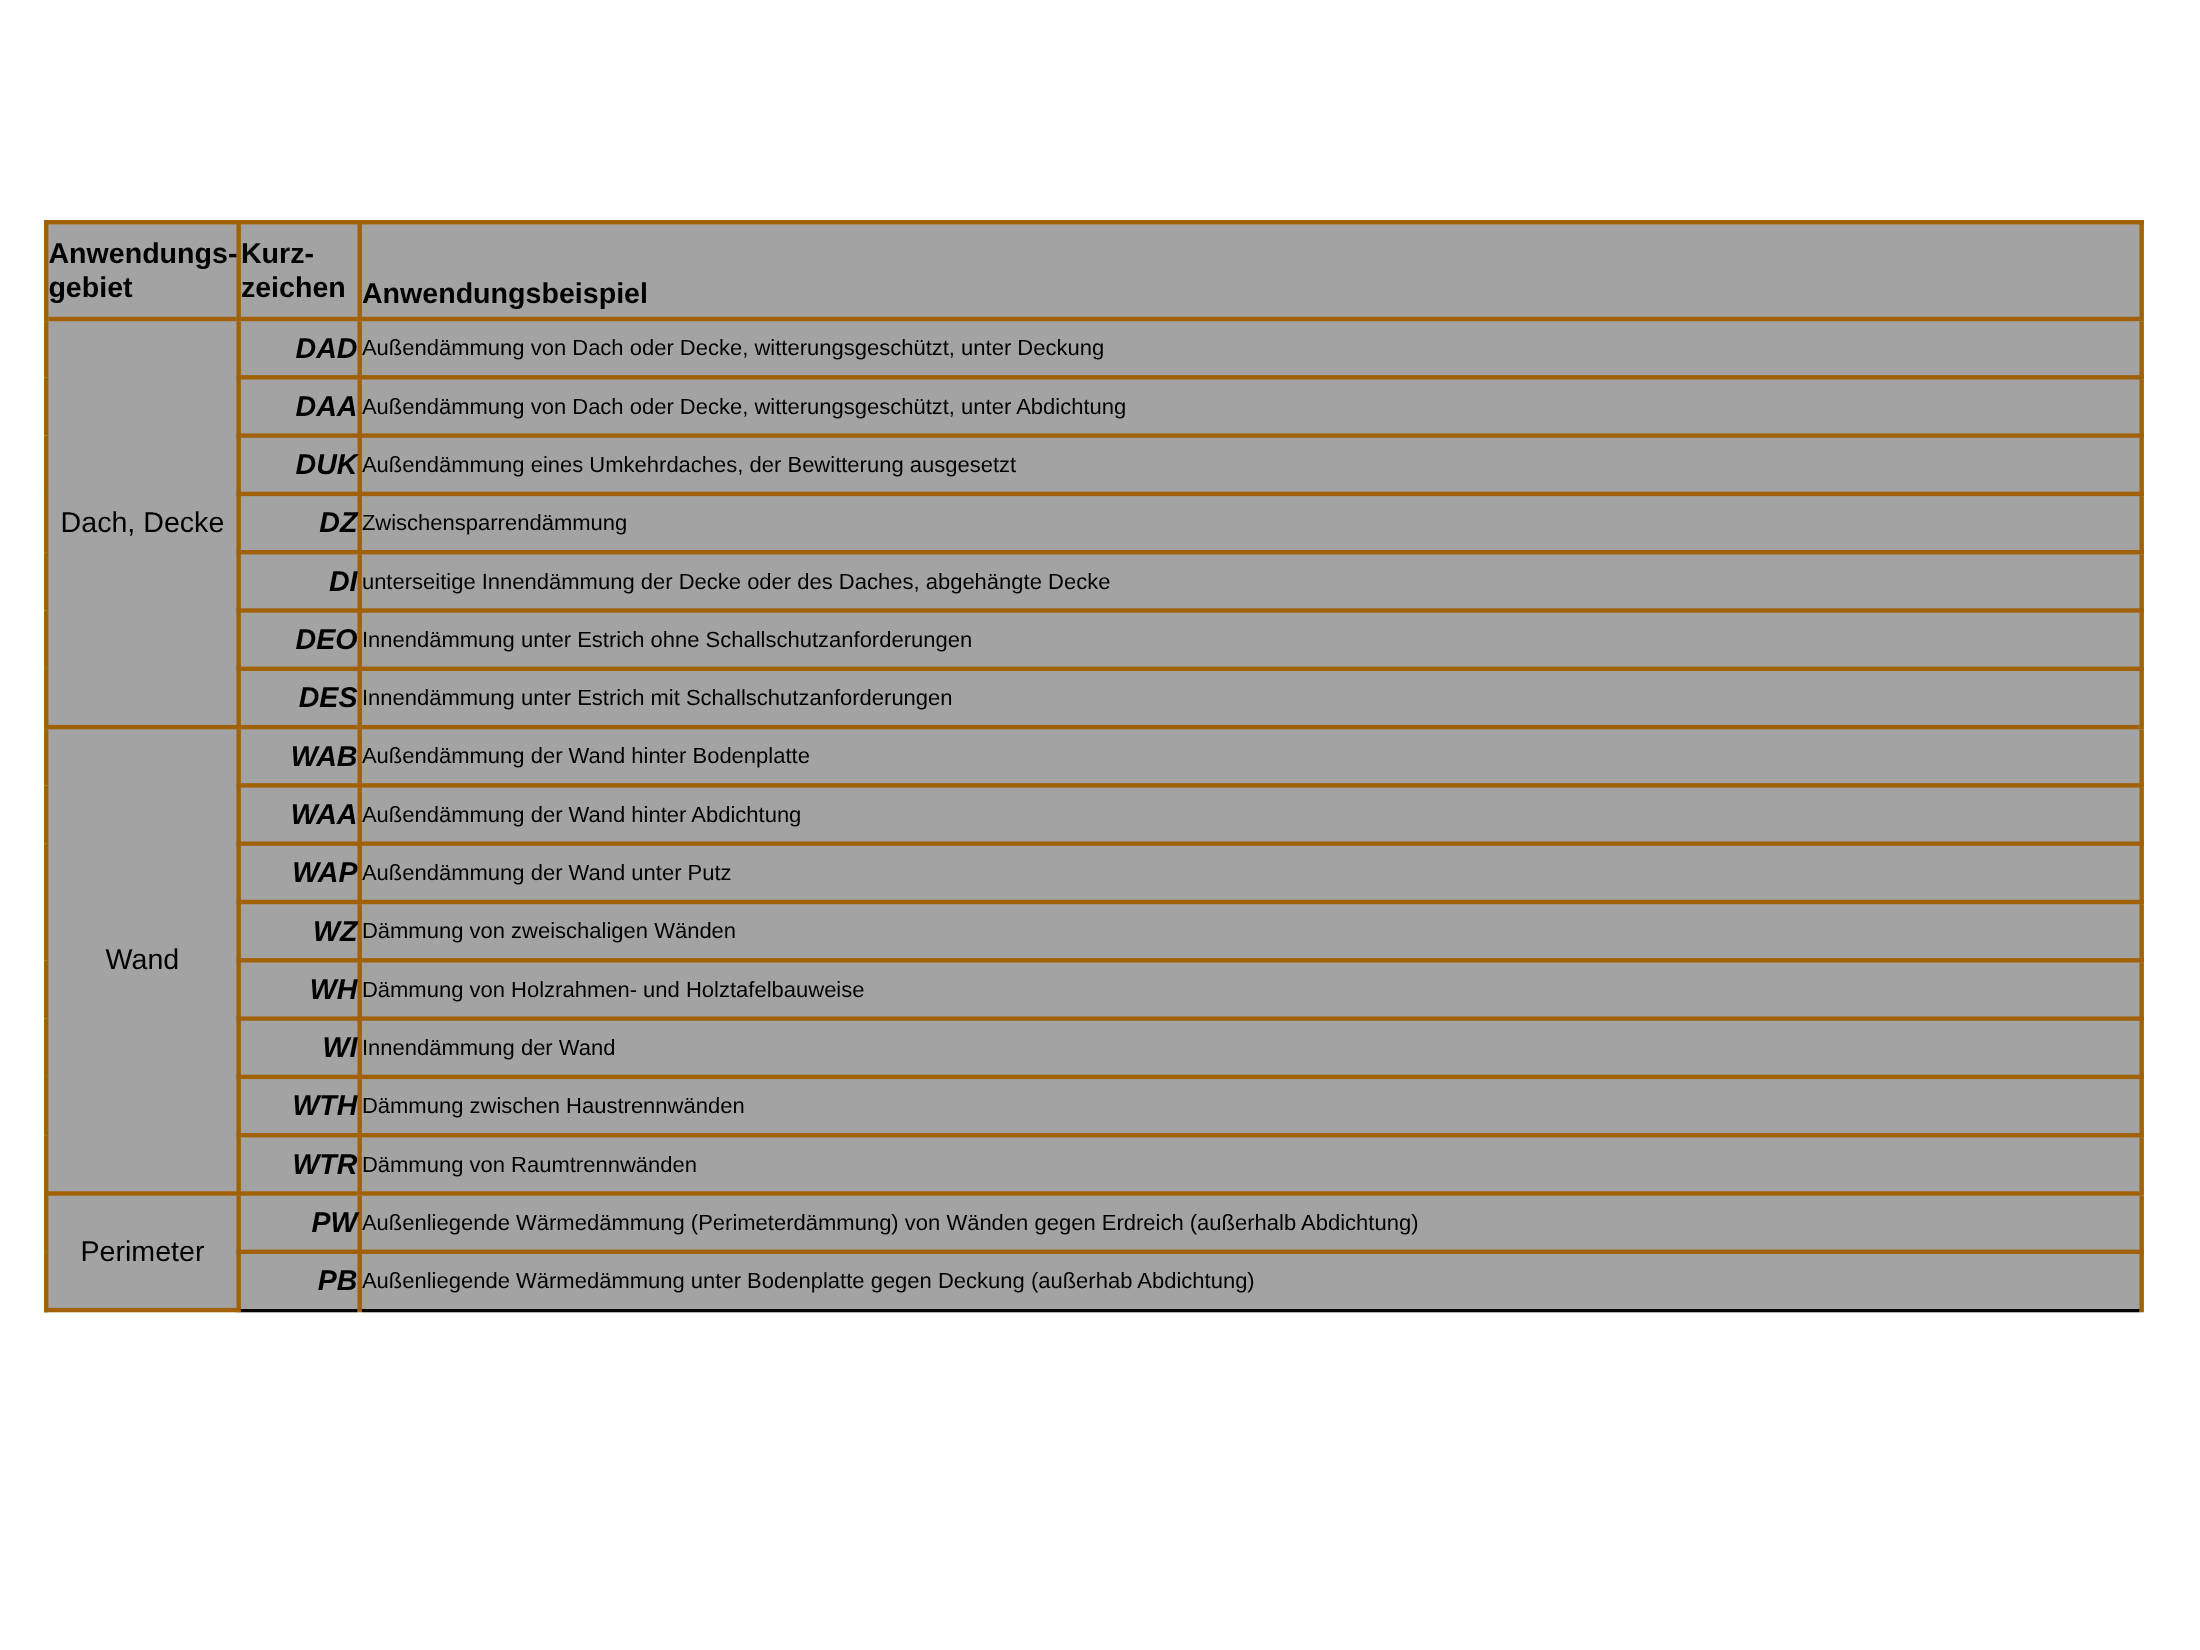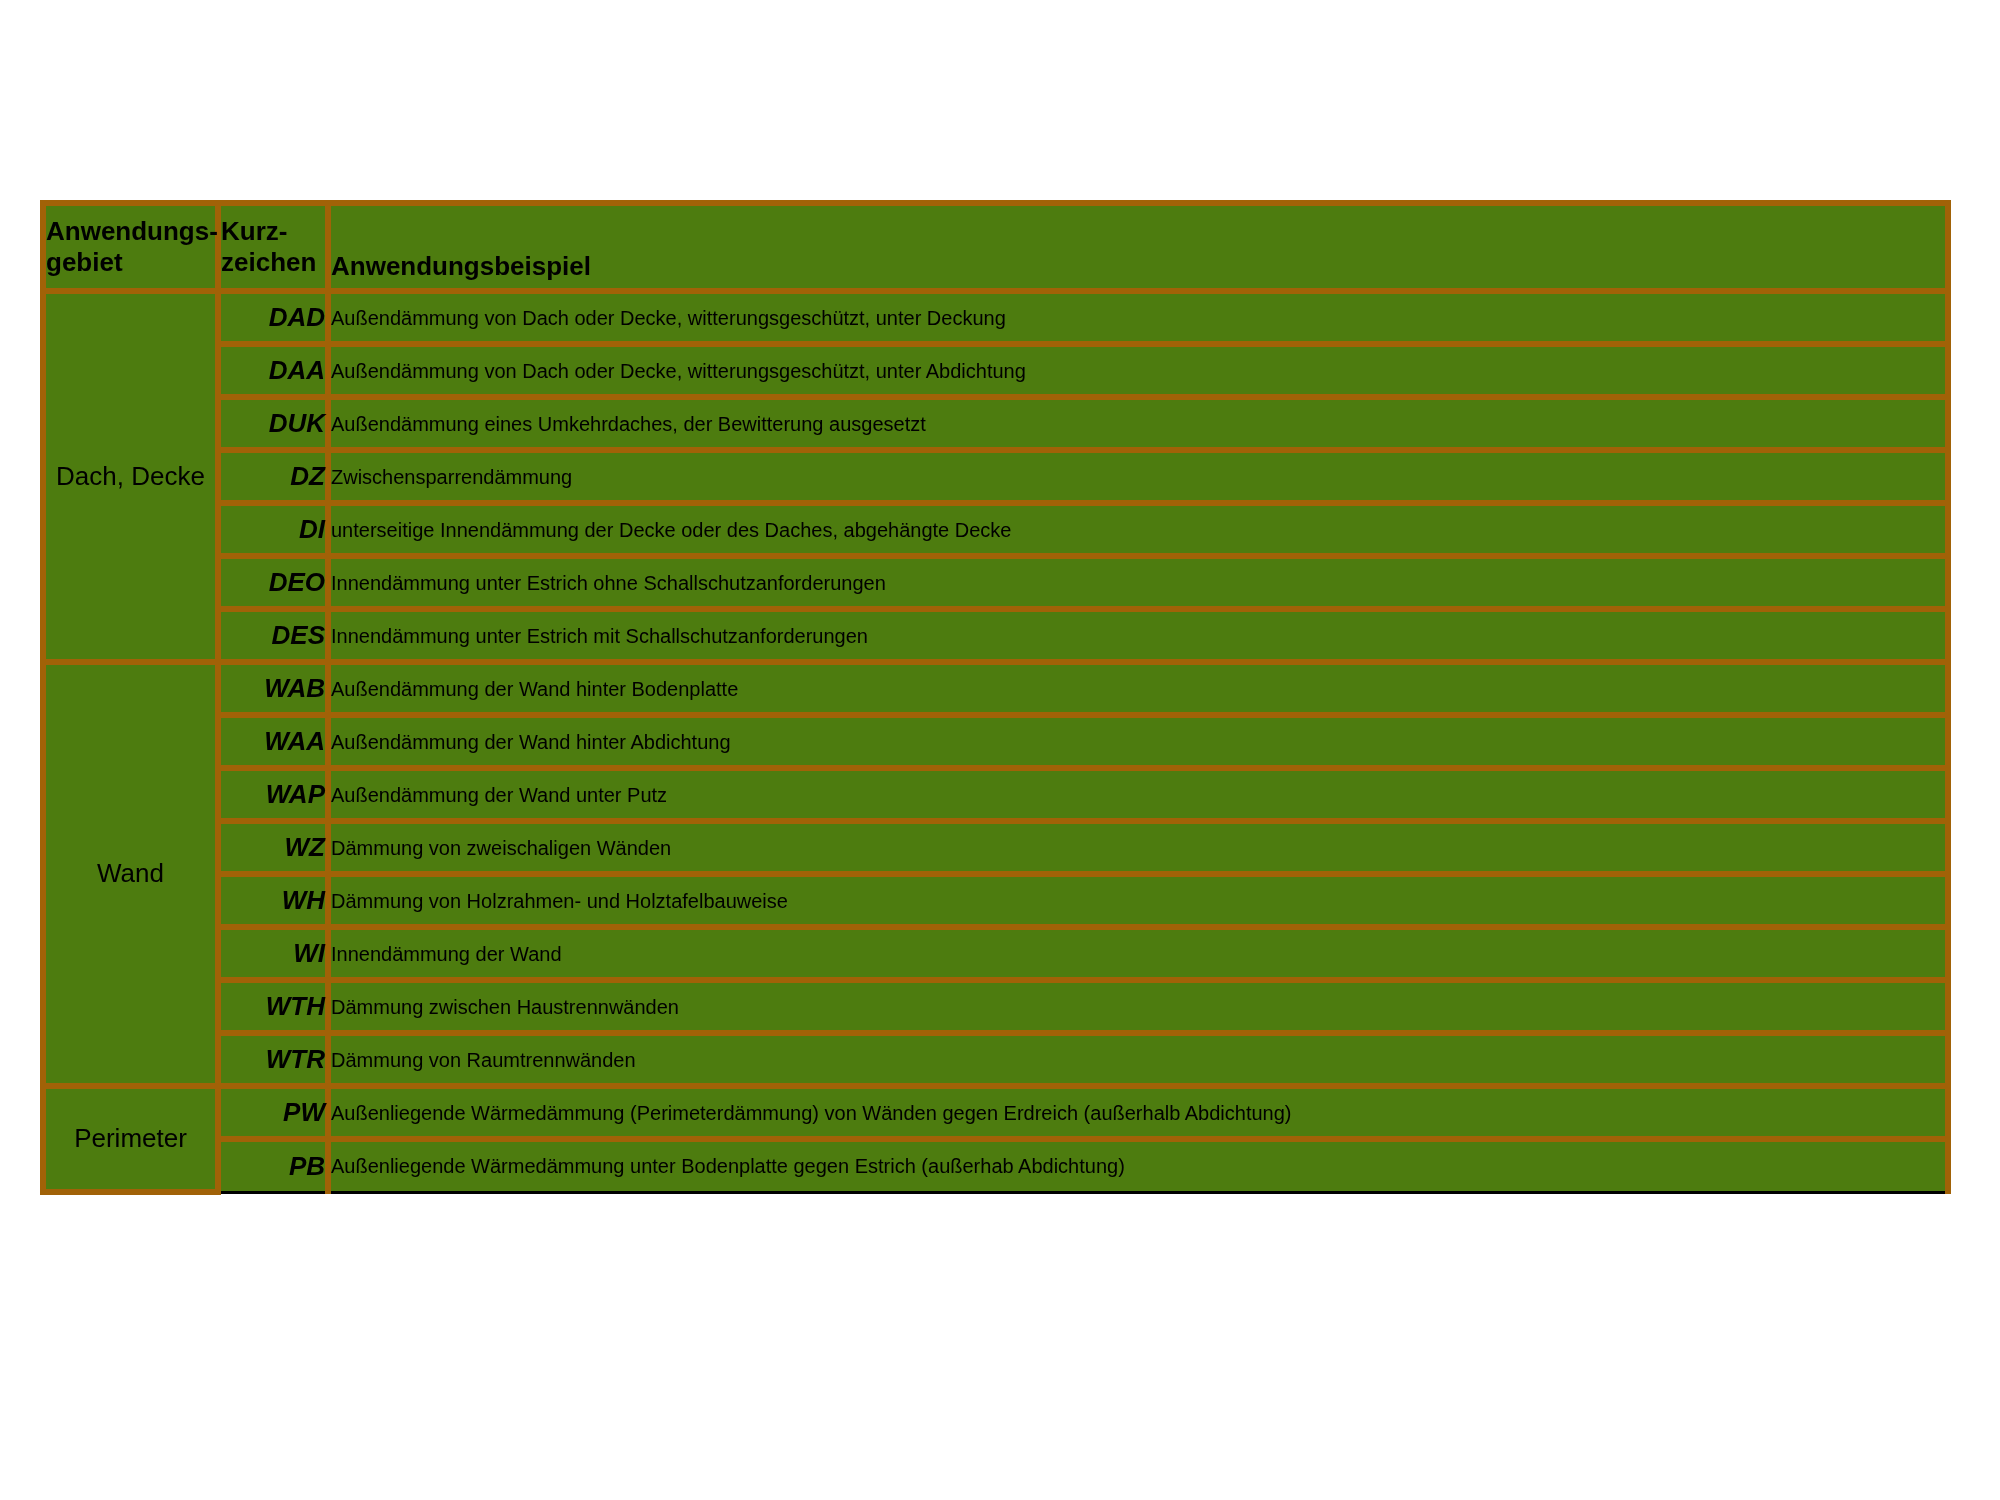--- a/index.html
+++ b/index.html
@@ -32,24 +32,24 @@
 
   table.spec {
     border-collapse: collapse;
     table-layout: fixed;
     width: 1905px;
     background: #ffffff;
   }
 
   table.spec td,
   table.spec th {
-    border: 6px solid #a16207;
+    border: 4px solid #a16207;
     padding: 0;
     vertical-align: middle;
-    background: #4d7c0f;
+    background: #a3a3a3;
   }
 
   
   table.spec {
     border: 3px solid #000000;
   }
 
   col.c-area  { width: 175px; }
   col.c-code  { width: 110px; }
   col.c-desc  { width: 1620px; }
@@ -186,18 +186,18 @@
             <td class="cell-code">WTR</td>
             <td class="cell-desc">Dämmung von Raumtrennwänden</td>
           </tr>
           <tr class="data-row">
             <td class="cell-area" rowspan="2">Perimeter</td>
             <td class="cell-code">PW</td>
             <td class="cell-desc">Außenliegende Wärmedämmung (Perimeterdämmung) von Wänden gegen Erdreich (außerhalb Abdichtung)</td>
           </tr>
           <tr class="data-row group-end">
             <td class="cell-code">PB</td>
-            <td class="cell-desc">Außenliegende Wärmedämmung unter Bodenplatte gegen Estrich (außerhab Abdichtung)</td>
+            <td class="cell-desc">Außenliegende Wärmedämmung unter Bodenplatte gegen Deckung (außerhab Abdichtung)</td>
           </tr>
         </tbody>
     </table>
   </div>
 </div>
 
 </body></html>

